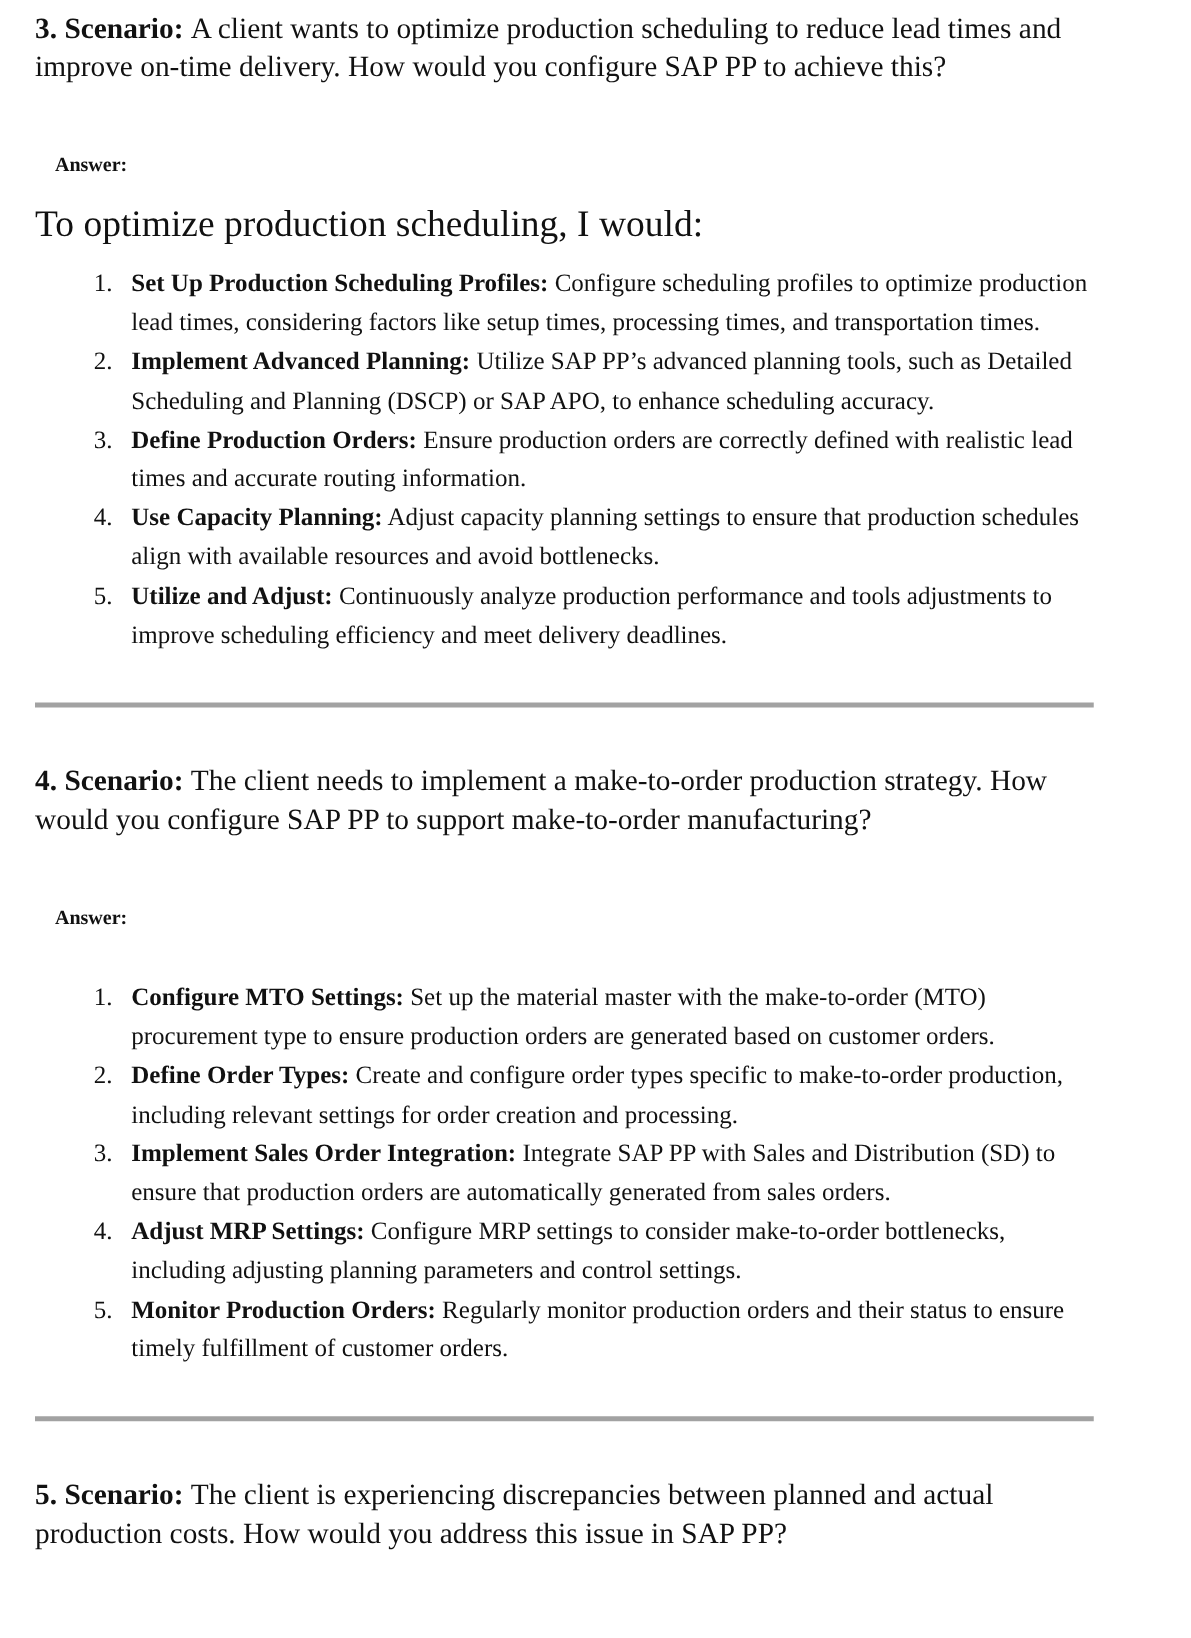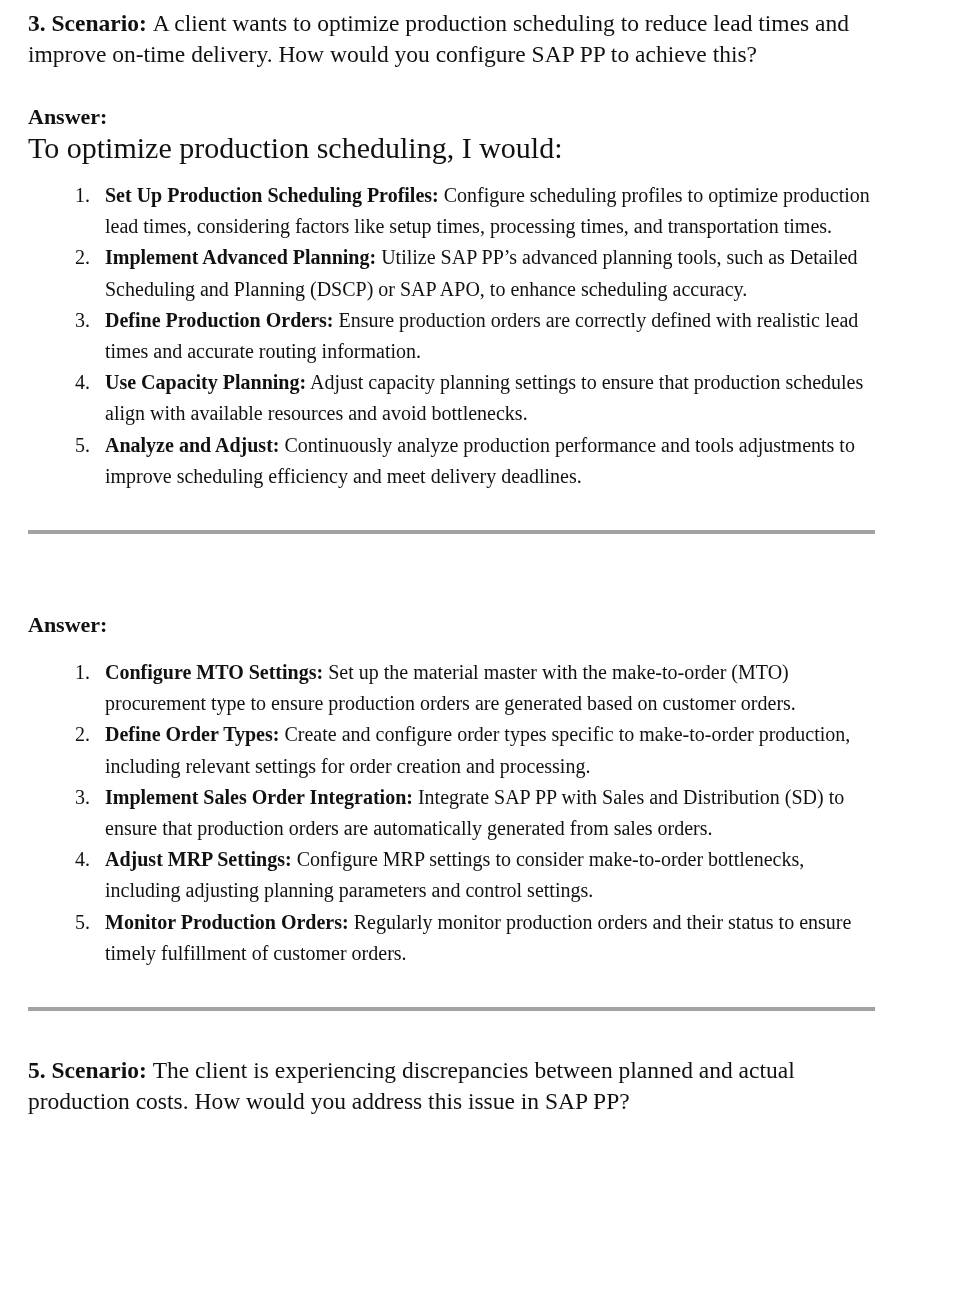--- a/index.html
+++ b/index.html
@@ -33,24 +33,24 @@
   }
   .scenario .q-label {
     font-weight: bold;
   }
   .scenario .q-text {
     font-weight: normal;
   }
 
   
   .answer-head {
-    font-size: 22px;
+    font-size: 16px;
     line-height: 31px;
     font-weight: bold;
-    margin: 0;
+    margin: 16px;
   }
   .answer-lead {
     font-size: 30px;
     line-height: 31px;
     margin: 0;
   }
 
   
   ol.steps {
     margin: 0;
@@ -104,29 +104,30 @@
     <p class="answer-head">Answer:</p>
     <p class="answer-lead">To optimize production scheduling, I would:</p>
 
     <div class="gap-before-list"></div>
 
     <ol class="steps">
       <li><span class="step-title">Set Up Production Scheduling Profiles:</span> <span class="step-body">Configure scheduling profiles to optimize production lead times, considering factors like setup times, processing times, and transportation times.</span></li>
       <li><span class="step-title">Implement Advanced Planning:</span> <span class="step-body">Utilize SAP PP’s advanced planning tools, such as Detailed Scheduling and Planning (DSCP) or SAP APO, to enhance scheduling accuracy.</span></li>
       <li><span class="step-title">Define Production Orders:</span> <span class="step-body">Ensure production orders are correctly defined with realistic lead times and accurate routing information.</span></li>
       <li><span class="step-title">Use Capacity Planning:</span> <span class="step-body">Adjust capacity planning settings to ensure that production schedules align with available resources and avoid bottlenecks.</span></li>
-      <li><span class="step-title">Analyze and Adjust:</span> <span class="step-body">Continuously analyze production performance and tools adjustments to improve scheduling efficiency and meet delivery deadlines.</span></li>
+      <li><span class="step-title">Utilize and Adjust:</span> <span class="step-body">Continuously analyze production performance and tools adjustments to improve scheduling efficiency and meet delivery deadlines.</span></li>
     </ol>
   </div>
 
   <div class="divider-wrap-top"></div>
   <hr class="divider">
   <div class="divider-wrap-bottom"></div>
 
   <div class="block">
+    <p class="scenario"><span class="q-label">4.</span><span class="q-label">&nbsp;</span><span class="q-label">Scenario:</span><span class="q-text">&nbsp;</span><span class="q-text">The client needs to implement a make-to-order production strategy. How would you configure SAP PP to support make-to-order manufacturing?</span></p>
 
     <div class="gap-after-scenario"></div>
 
     <p class="answer-head">Answer:</p>
 
     <div class="gap-before-list"></div>
 
     <ol class="steps">
       <li><span class="step-title">Configure MTO Settings:</span> <span class="step-body">Set up the material master with the make-to-order (MTO) procurement type to ensure production orders are generated based on customer orders.</span></li>
       <li><span class="step-title">Define Order Types:</span> <span class="step-body">Create and configure order types specific to make-to-order production, including relevant settings for order creation and processing.</span></li>

